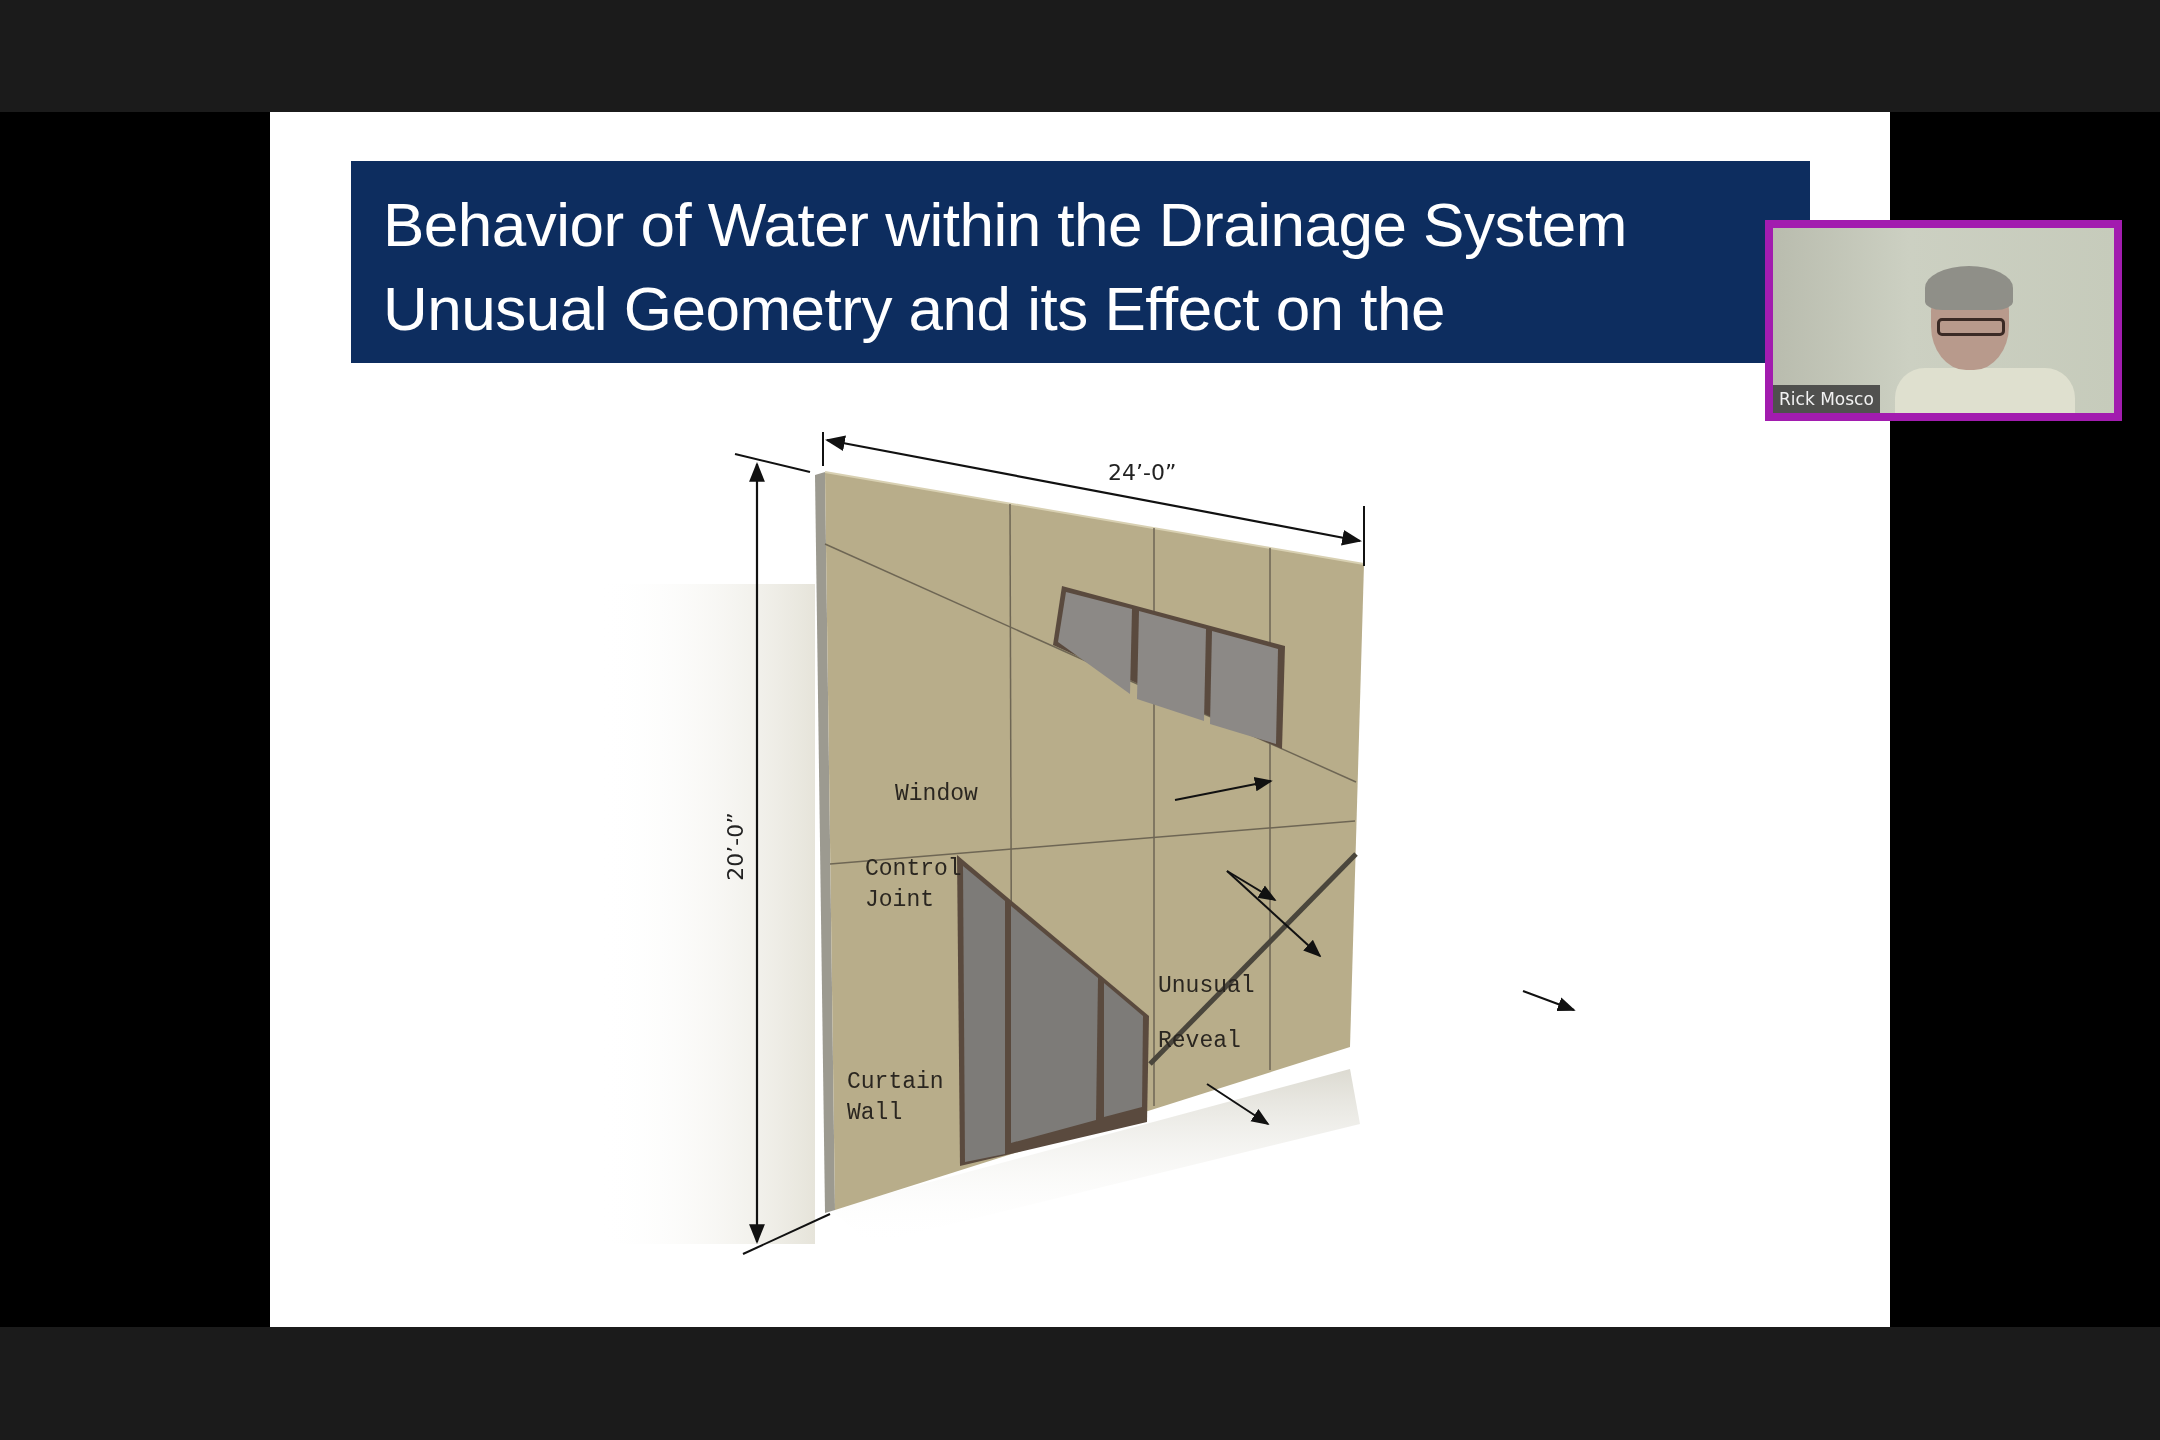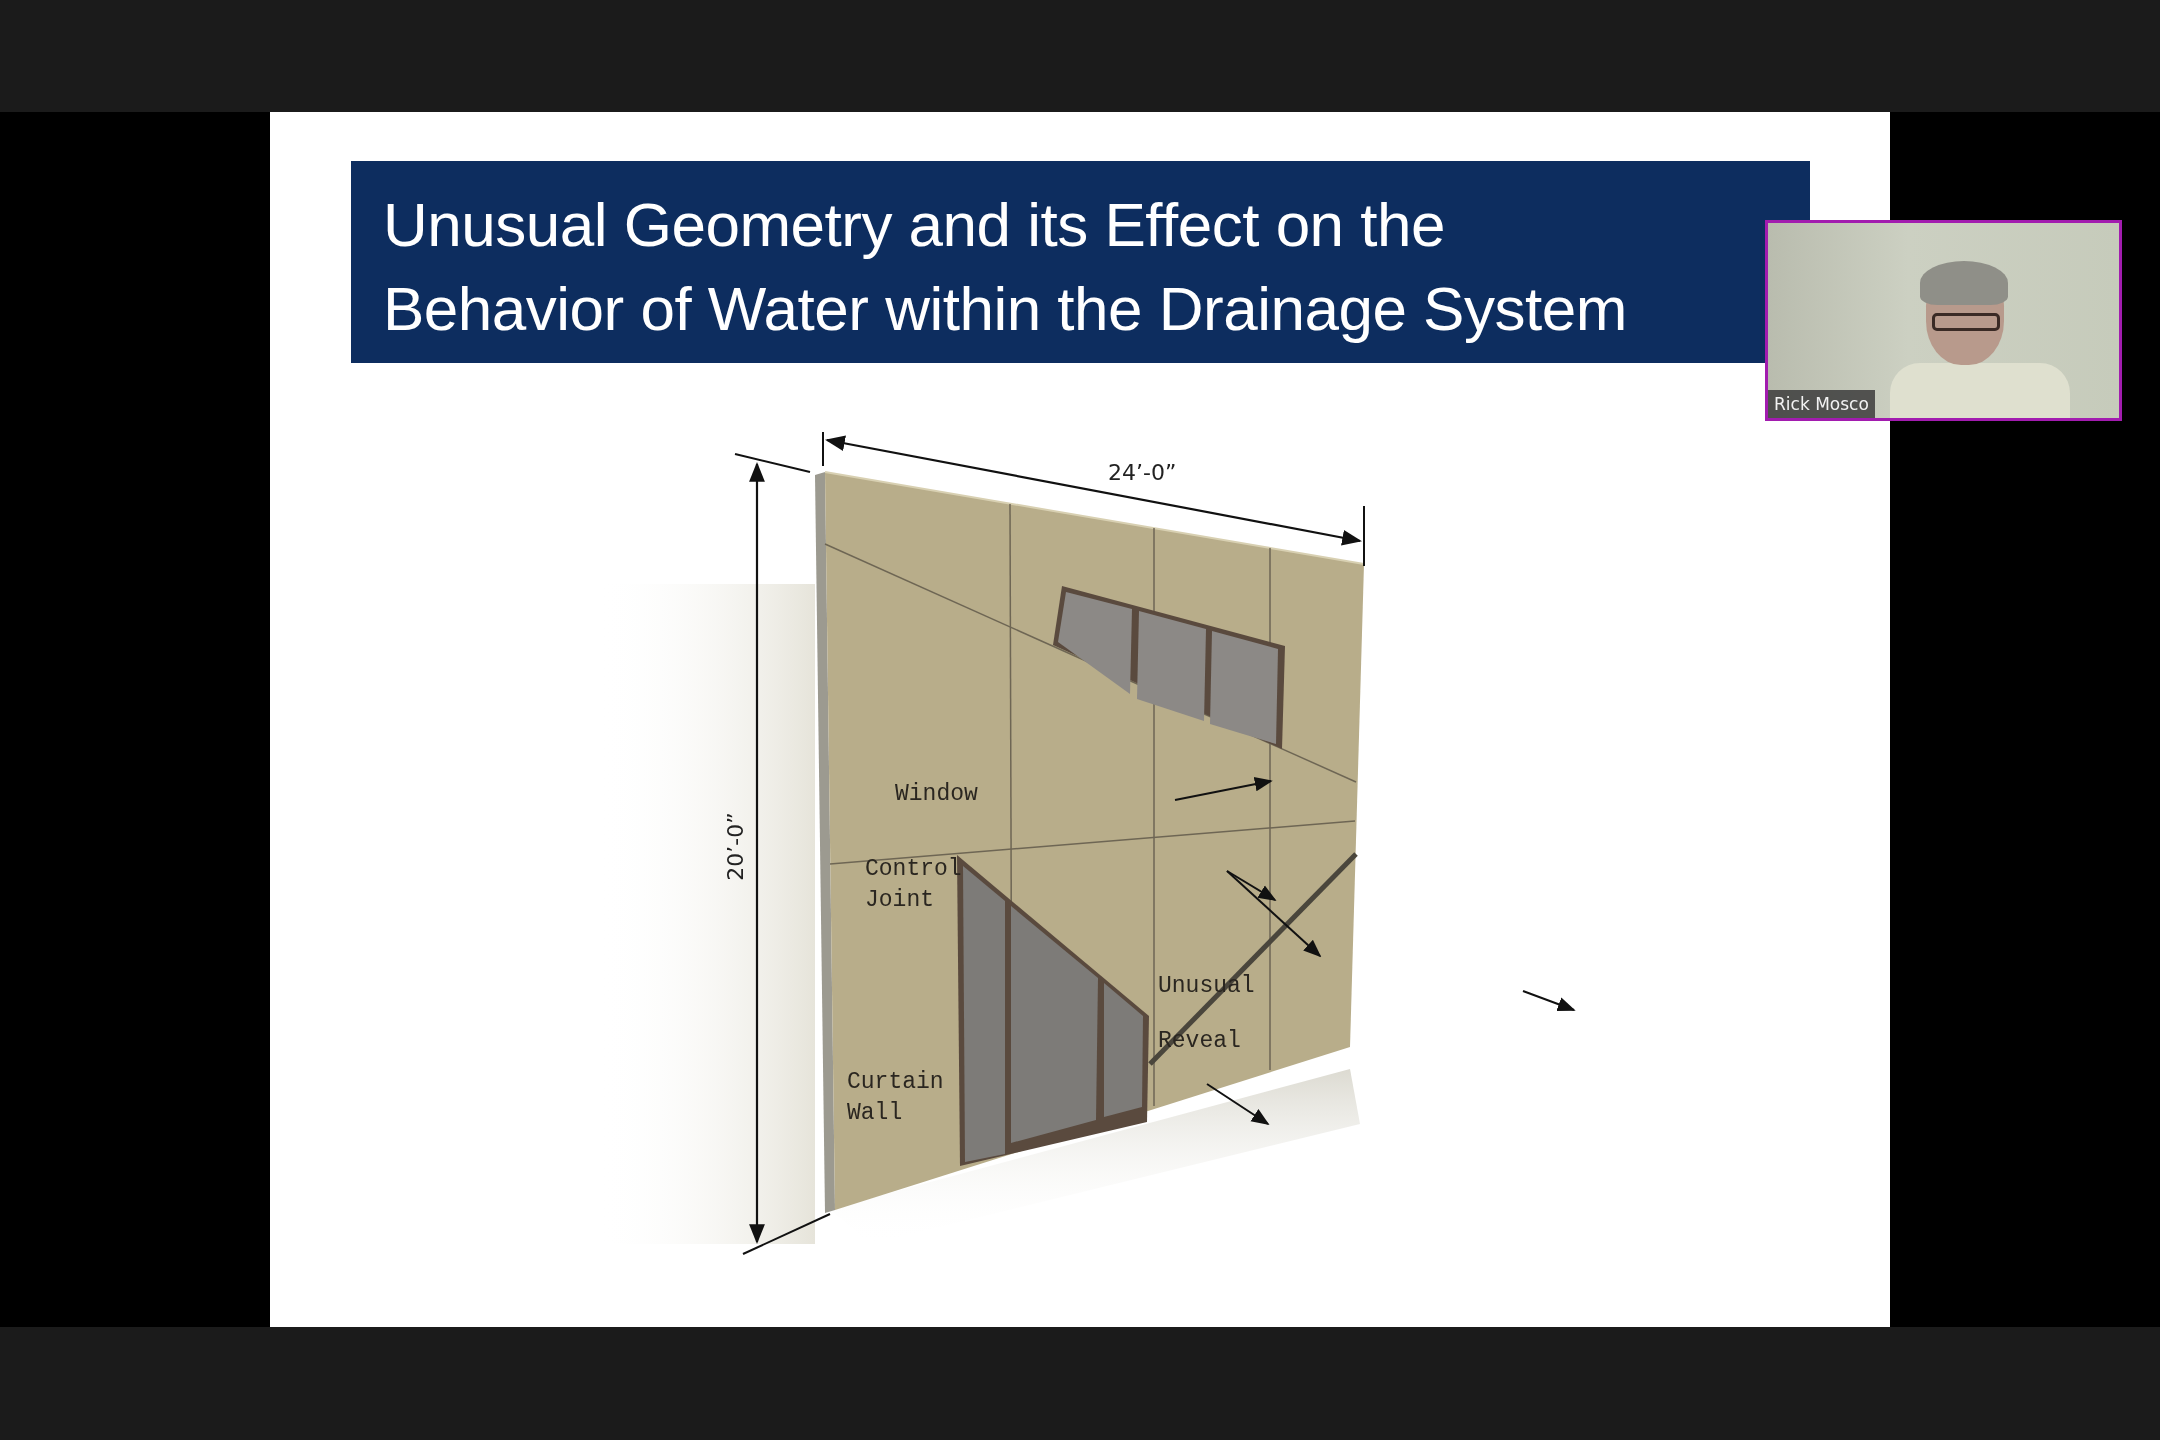--- a/index.html
+++ b/index.html
@@ -25,21 +25,21 @@
   .diagram svg { position:absolute; left:0; top:0; }
   .label {
     position:absolute; color:#2a2620; font-size:23px; line-height:31px;
     font-family:Liberation Mono, monospace;
   }
   .dim-label { position:absolute; color:#222; font-size:22px; font-family:"DejaVu Sans", sans-serif; }
   .dim-vert { transform:rotate(-90deg); transform-origin:center; }
 
   .video-tile {
     position:absolute; left:1765px; top:220px; width:357px; height:201px;
-    background:#c9ccbe; border:3px solid #a21caf; box-sizing:border-box; overflow:hidden;
+    background:#c9ccbe; border:8px solid #a21caf; box-sizing:border-box; overflow:hidden;
   }
   .video-bg {
     position:absolute; inset:0;
     background:linear-gradient(90deg,#b9bcae 0%, #ccd0c2 40%, #c6cbbb 100%);
   }
   .person-head {
     position:absolute; left:158px; top:44px; width:78px; height:98px;
     background:#b89a8c; border-radius:40% 40% 45% 45%;
   }
   .person-hair {
@@ -60,22 +60,22 @@
     font-family:"DejaVu Sans", sans-serif;
   }
 </style>
 </head>
 <body>
 
 <div class="stage">
   <div class="slide">
 
     <div class="title-banner">
+      <div class="title-line">Behavior of Water within the Drainage System</div>
       <div class="title-line">Unusual Geometry and its Effect on the</div>
-      <div class="title-line">Behavior of Water within the Drainage System</div>
     </div>
 
     <div class="diagram">
 
       <svg width="1620" height="1215" viewBox="0 0 1620 1215">
         <defs>
           <marker id="arr" viewBox="0 0 10 10" refX="9" refY="5" markerWidth="9" markerHeight="9" orient="auto-start-reverse">
             <path d="M0,1 L10,5 L0,9 z" fill="#111"></path>
           </marker>
           <linearGradient id="shadow" x1="0" y1="0" x2="0" y2="1">

